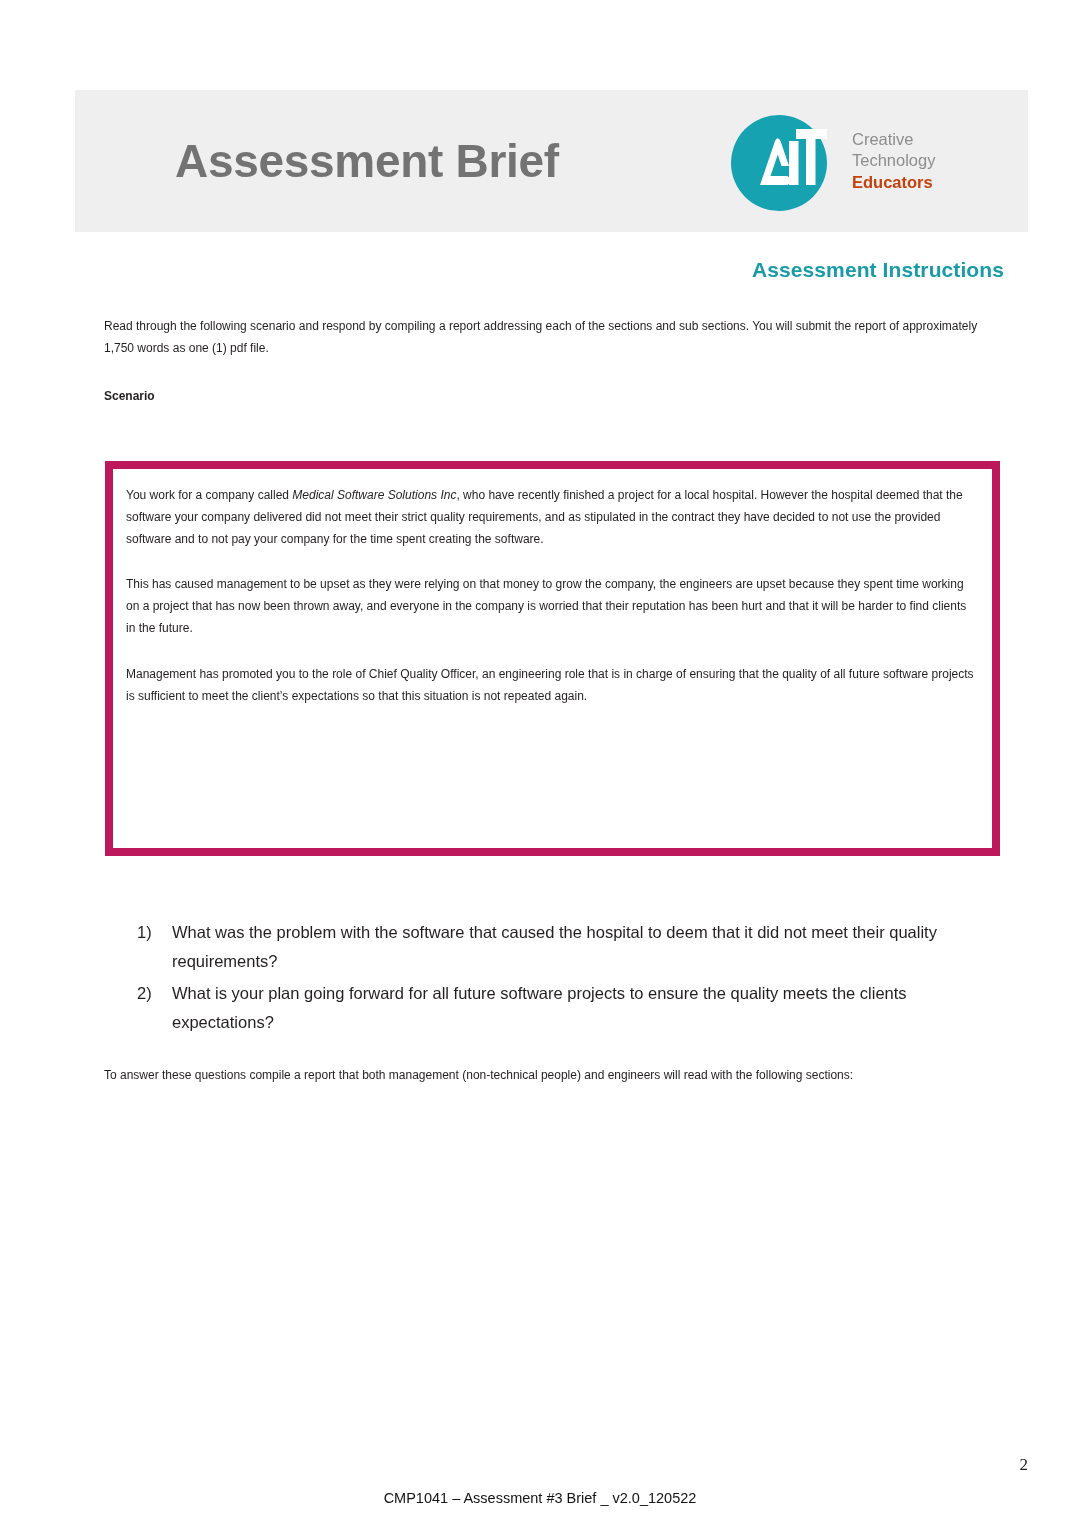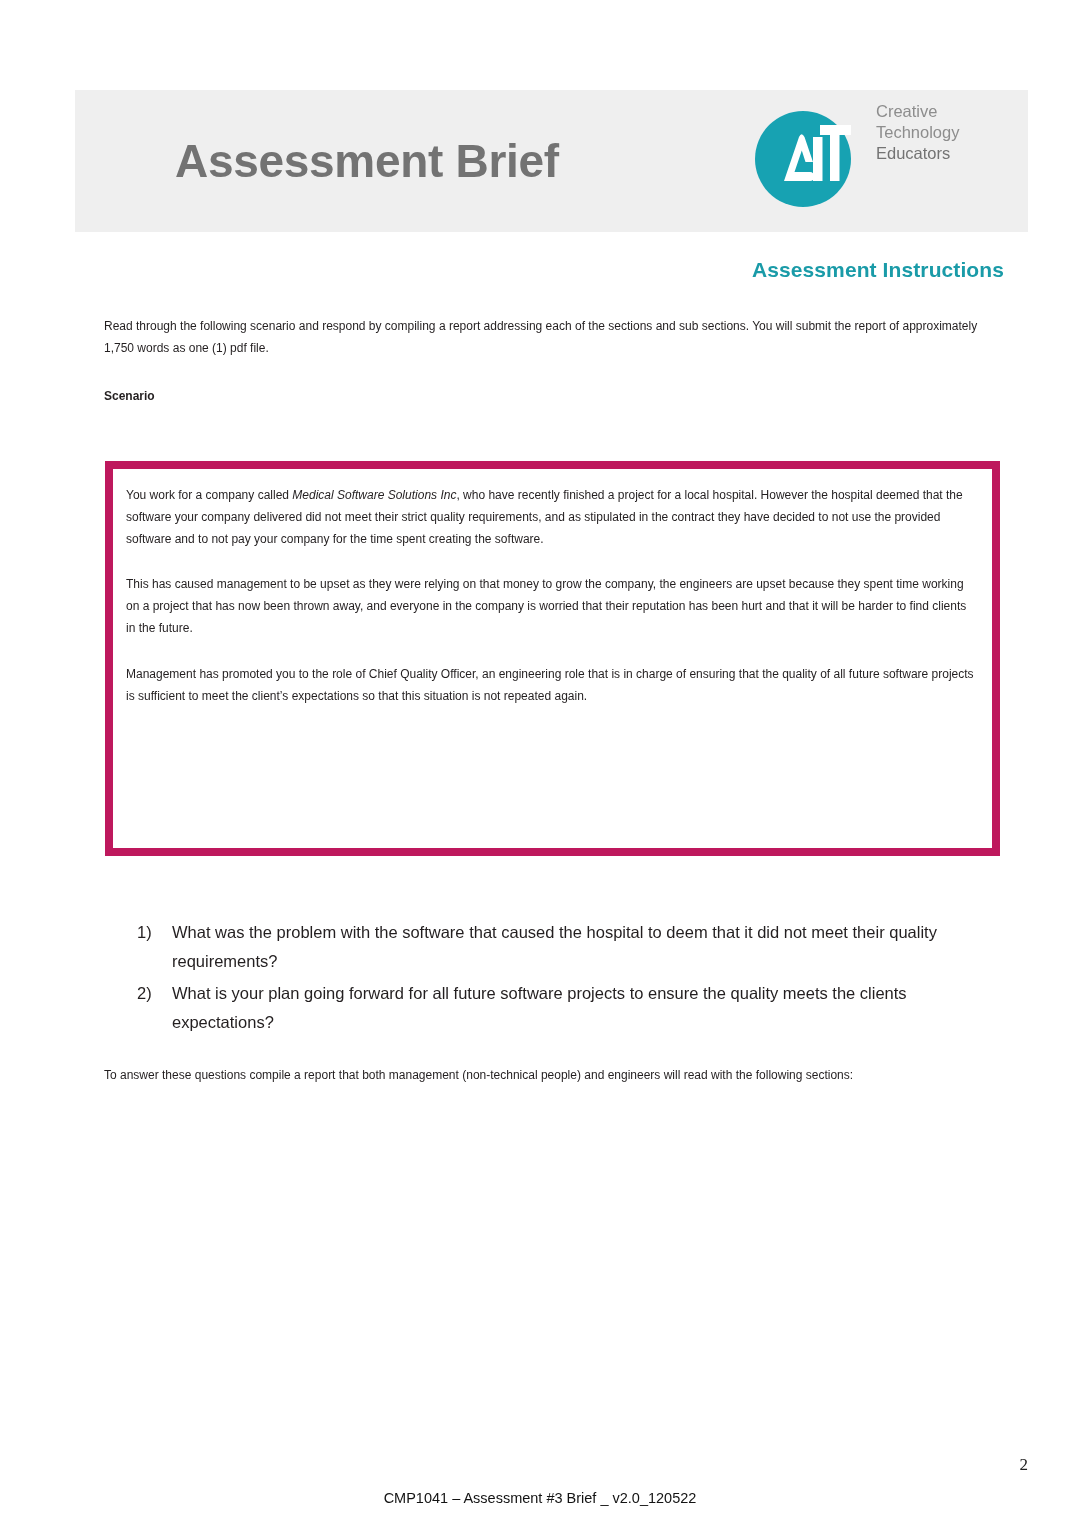--- a/index.html
+++ b/index.html
@@ -41,45 +41,45 @@
     font-size: 46px;
     font-weight: bold;
     color: #737373;
     letter-spacing: -0.3px;
     white-space: nowrap;
   }
 
   
   .logo-wrap {
     position: absolute;
-    left: 675px;
+    left: 651px;
     top: 50%;
     transform: translateY(-50%);
     display: flex;
-    align-items: flex-start;
+    align-items: center;
     height: 120px;
   }
   .logo-mark {
     width: 112px;
     height: 112px;
     position: relative;
     flex: 0 0 auto;
   }
   .logo-mark svg { display: block; }
   .logo-tagline {
     margin-left: 14px;
     line-height: 1.28;
     font-family: "Liberation Sans", sans-serif;
     font-size: 16.5px;
     color: #8d8d8d;
     white-space: nowrap;
   }
   .logo-tagline .tl-3 {
-    color: #737373;
-    font-weight: normal;
+    color: #c2410c;
+    font-weight: bold;
   }
 
   
   .content {
     position: absolute;
     left: 104px;
     top: 258px;
     width: 900px;
   }
   .section-heading {

